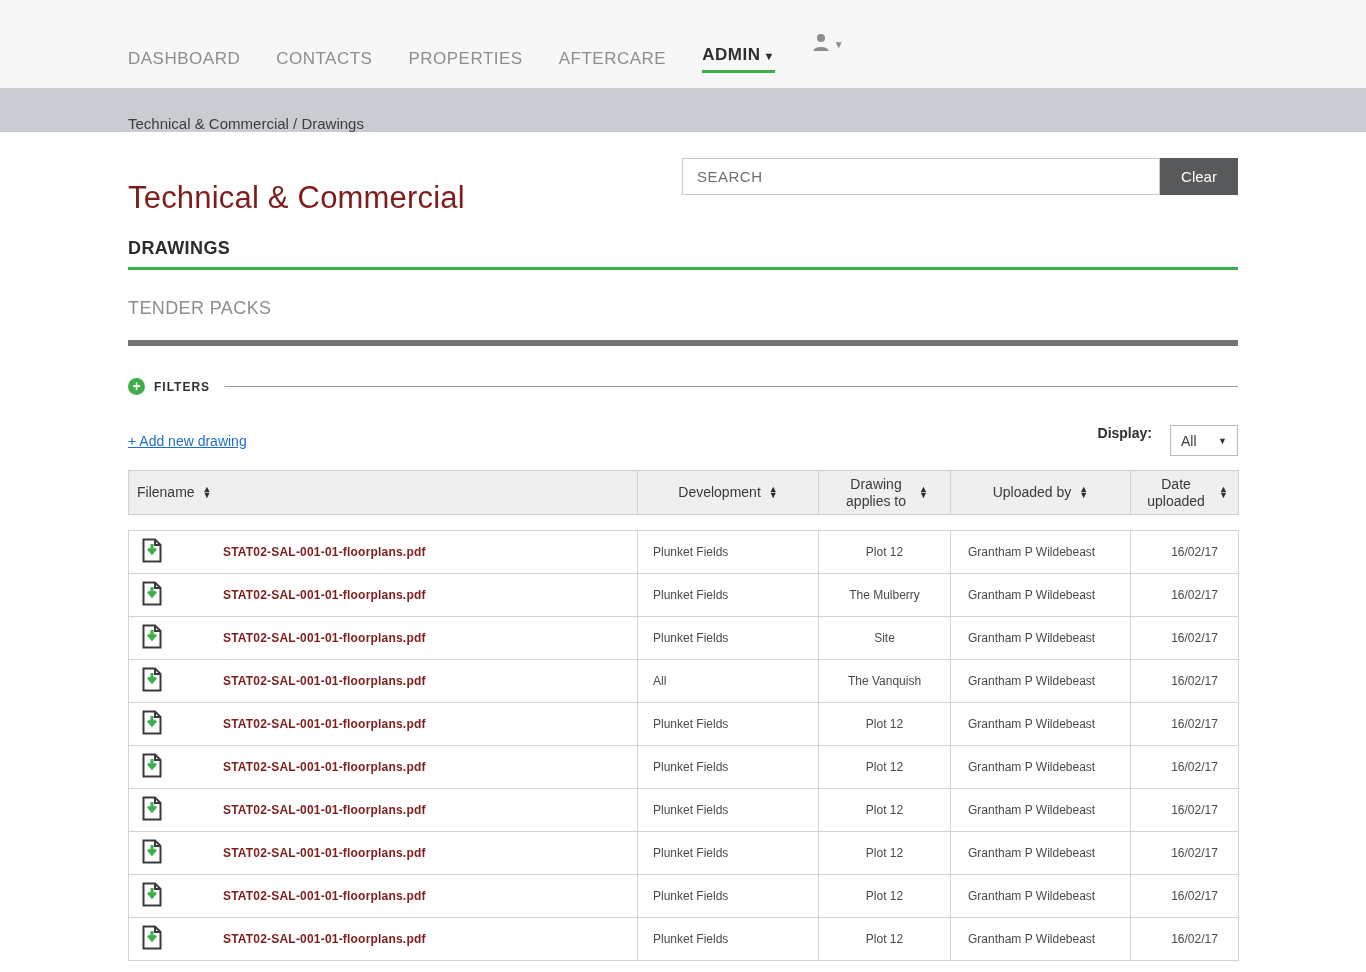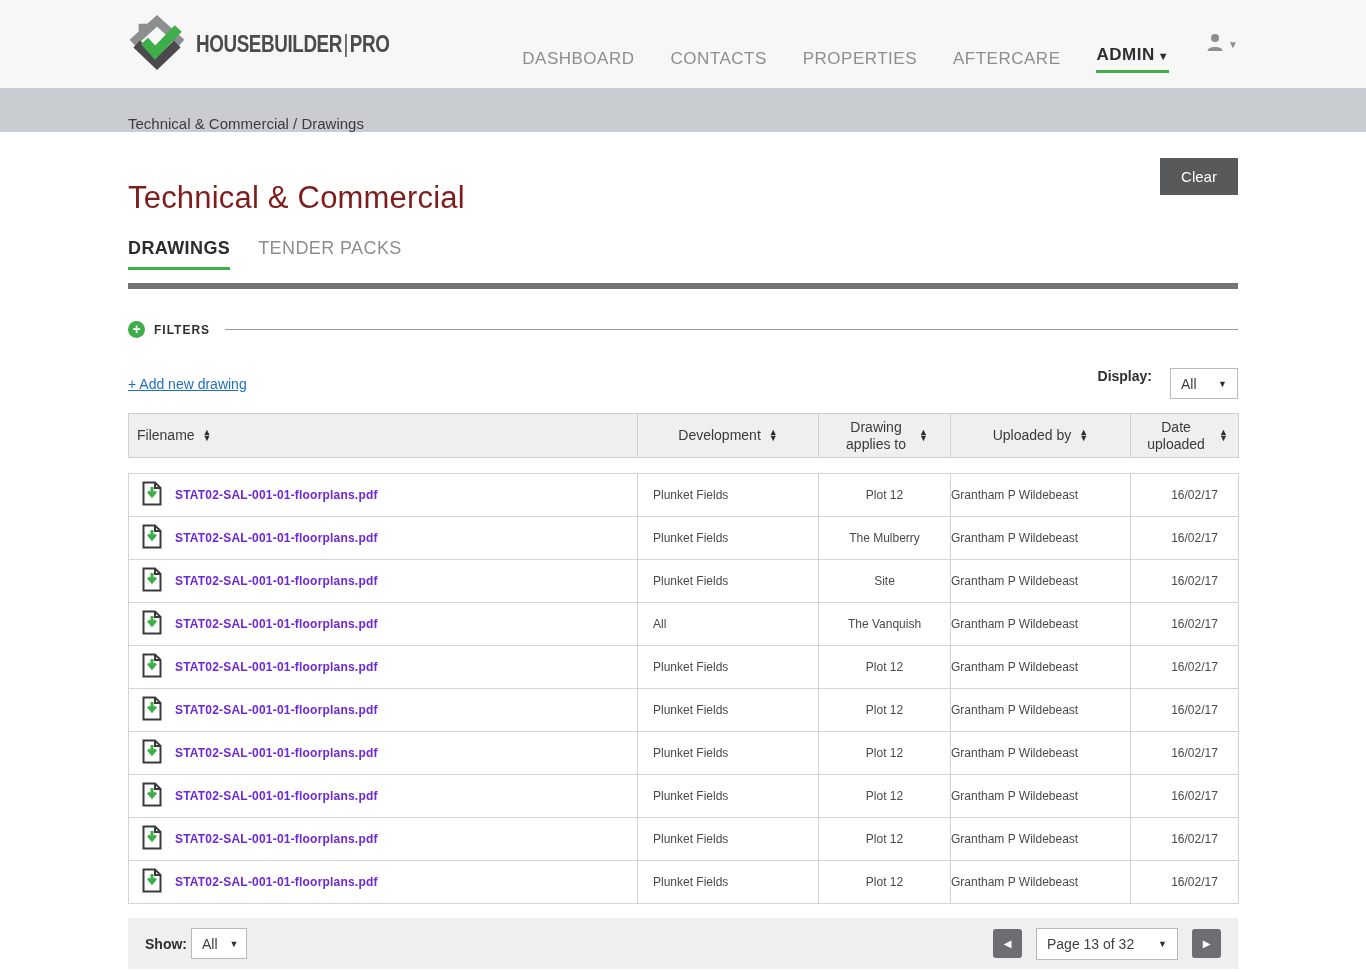--- a/index.html
+++ b/index.html
@@ -24,21 +24,21 @@
 
   
   .container { width:1110px; margin:0 auto 0 128px; }
   .title-row { display:flex; justify-content:space-between; align-items:flex-start; margin-top:24px; }
   .page-title { font-size:31px; font-weight:400; color:#7f1d1d; margin-top:24px; letter-spacing:.2px; }
   .search-wrap { display:flex; margin-top:2px; }
   .search-input { width:478px; height:37px; border:1px solid #c9c9c9; padding:0 14px; font-size:15px; color:#444; outline:none; font-family:"Liberation Sans", sans-serif; }
   .search-input::placeholder { color:#6f6f71; letter-spacing:.5px; }
   .clear-btn { width:78px; height:37px; background:#58595b; color:#fff; border:none; font-size:15px; cursor:pointer; font-family:"Liberation Sans", sans-serif; }
 
-  .tabs { display:flex; gap:28px; margin-top:22px; }
+  .tabs { display:flex; gap:28px; margin-top:22px;flex-direction:column; }
   .tab { font-size:18px; letter-spacing:.4px; color:#8e8e8e; cursor:pointer; padding-bottom:8px; }
   .tab.active { color:#2b2b2d; font-weight:700; border-bottom:3px solid #3dae49; }
   .thick-rule { height:6px; background:#737476; margin-top:13px; }
 
   .filters-row { display:flex; align-items:center; margin-top:32px; gap:9px; }
   .plus-icon { width:17px; height:17px; border-radius:50%; background:#3dae49; color:#fff; font-size:14px; line-height:16px; text-align:center; font-weight:700; flex:0 0 auto; }
   .filters-label { font-size:12px; font-weight:700; letter-spacing:1px; color:#2f2f31; }
   .filters-line { flex:1; height:1px; background:#9a9a9a; margin-left:6px; }
 
   .actions-row { display:flex; justify-content:space-between; align-items:center; margin-top:30px; }
@@ -56,51 +56,40 @@
   .th-inner { display:flex; align-items:center; justify-content:center; gap:8px; padding:0 8px; }
   .th-inner.left { justify-content:flex-start; }
   .th-label { line-height:1.15; }
   .sort-icon { display:flex; flex-direction:column; line-height:.62; font-size:9px; color:#2f2f31; flex:0 0 auto; }
   .col0{width:509px;} .col1{width:181px;} .col2{width:132px;} .col3{width:180px;} .col4{width:108px;}
 
   .body-tbl { margin-top:15px; }
   .body-tbl td { border:1px solid #d4d4d4; height:43px; font-size:12px; color:#4a4a4c; vertical-align:middle; background:#fff; }
   td.cell-filename { padding-left:13px; }
   .file-cell { display:flex; align-items:center; gap:13px; }
-  .fname { font-size:12px; font-weight:700; color:#6d28d9; letter-spacing:.2px; }
+  .fname { font-size:12px; font-weight:700; color:#7f1d1d; letter-spacing:.2px;margin-left:48px; }
   td.cell-dev { padding-left:15px; }
   td.cell-applies { text-align:center; }
-  td.cell-uploader { }
+  td.cell-uploader { padding-left:17px; }
   td.cell-date { text-align:center;padding-left:20px; }
   .file-icon { width:20px; height:25px; flex:0 0 auto; }
 
   
   .table-footer { margin-top:14px; height:51px; background:#efefef; display:flex; align-items:center; justify-content:space-between; padding:0 17px; }
   .show-wrap { display:flex; align-items:center; gap:4px; }
   .show-label { font-size:14px; font-weight:700; color:#2f2f31; }
   .show-select { width:56px; }
   .pager { display:flex; align-items:center; gap:14px; }
   .pager-btn { width:29px; height:29px; background:#6d6e71; border:none; border-radius:3px; color:#fff; font-size:10px; cursor:pointer; }
   .page-select { width:142px; height:32px; font-size:14px; }
 </style>
 </head>
 <body>
 
 <div class="topbar">
-  <div class="logo">
-    <span>
-      <svg width="58" height="56" viewBox="0 0 60 58">
-        <path d="M14 24 L14 13 L20 13 L20 18" fill="none" stroke="#8c8e90" stroke-width="6"></path>
-        <path d="M8 27 L30 7 L52 27" fill="none" stroke="#8c8e90" stroke-width="9" stroke-linecap="square"></path>
-        <path d="M9 31 L30 51 L51 31" fill="none" stroke="#4a4a4c" stroke-width="10"></path>
-        <path d="M17 28 L28 40 L52 15" fill="none" stroke="#3dae49" stroke-width="10"></path>
-      </svg>
-    </span>
-    <span class="logo-text"><span>HOUSEBUILDER</span><span class="pipe">|</span><span>PRO</span></span>
-  </div>
   <div class="mainnav">
     <span class="nav-item">DASHBOARD</span>
     <span class="nav-item">CONTACTS</span>
     <span class="nav-item">PROPERTIES</span>
     <span class="nav-item">AFTERCARE</span>
     <span class="nav-item active"><span>ADMIN</span><span class="nav-caret">▼</span></span>
     <span class="user-menu">
       <span>
         <svg width="20" height="20" viewBox="0 0 20 20">
             <circle cx="10" cy="6" r="4" fill="#8e8e8e"></circle>
@@ -114,20 +103,21 @@
 
 <div class="breadcrumb-bar">
   <span class="breadcrumb">Technical &amp; Commercial / Drawings</span>
 </div>
 
 <div class="container">
 
   <div class="title-row">
     <h1 class="page-title">Technical &amp; Commercial</h1>
     <div class="search-wrap">
+      <input class="search-input" type="text" placeholder="SEARCH" style="">
       <button class="clear-btn">Clear</button>
     </div>
   </div>
 
   <div class="tabs">
     <span class="tab active">DRAWINGS</span>
     <span class="tab">TENDER PACKS</span>
   </div>
   <div class="thick-rule"></div>
 

